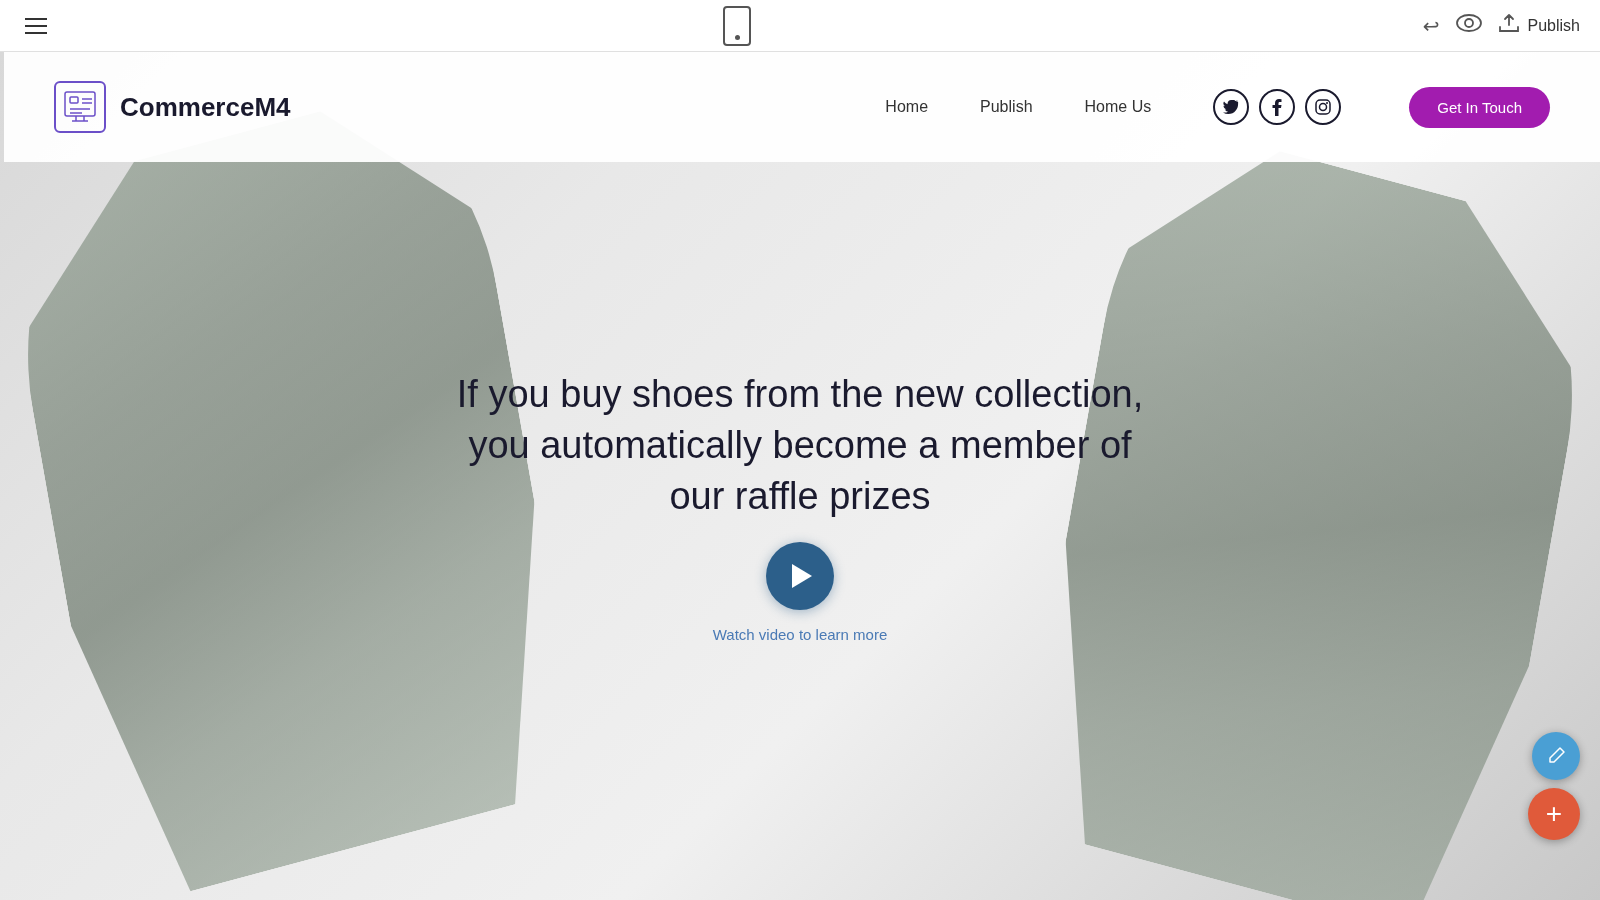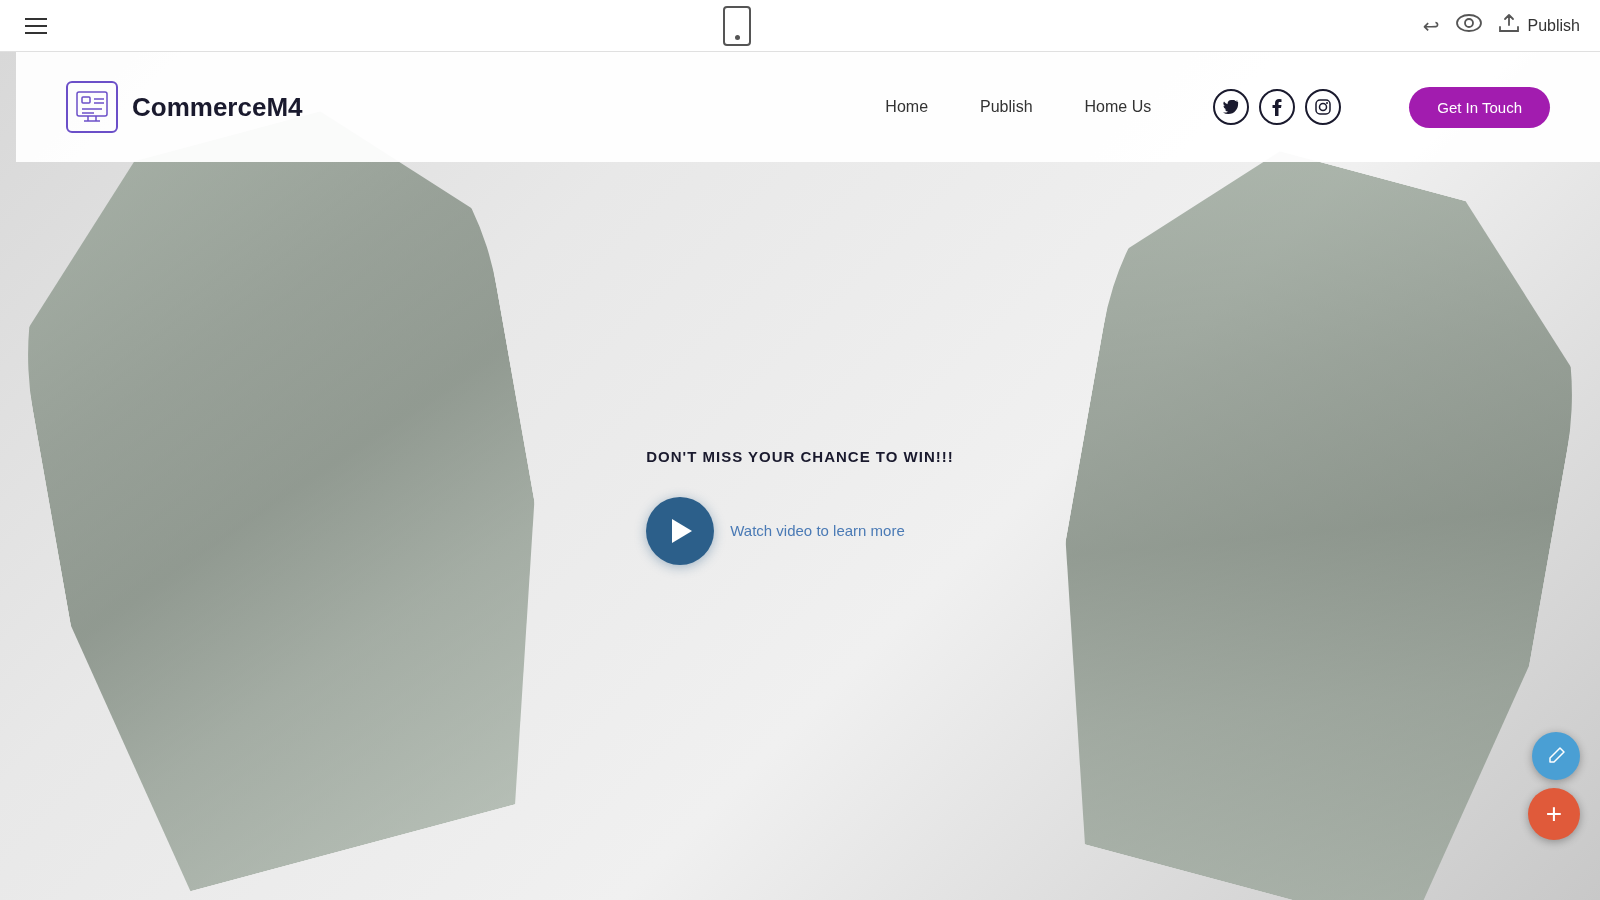--- a/index.html
+++ b/index.html
@@ -38,21 +38,21 @@
     #website {
       position: absolute;
       top: 52px; left: 0; right: 0; bottom: 0;
       display: flex;
       flex-direction: column;
     }
 
     
     #site-header {
       position: absolute;
-      top: 0; left: 16px; right: 0;
+      top: 0; left: 4px; right: 0;
       height: 110px;
       background: rgba(255,255,255,0.95);
       display: flex;
       align-items: center;
       justify-content: space-between;
       padding: 0 50px;
       z-index: 10;
     }
     .site-logo { display: flex; align-items: center; gap: 14px; }
     .logo-icon {
@@ -129,21 +129,21 @@
       margin-bottom: 20px;
     }
     .hero-subtitle {
       font-size: 15px;
       font-weight: 700;
       color: #1a1a2e;
       letter-spacing: 1px;
       margin-bottom: 32px;
     }
     .play-button-container {
-      display: flex; flex-direction: row; align-items: center; gap: 16px;
+      display: flex; flex-direction: column; align-items: center; gap: 16px;
     }
     .play-button {
       width: 68px; height: 68px;
       background: #2c5f8a;
       border-radius: 50%;
       display: flex; align-items: center; justify-content: center;
       cursor: pointer;
       border: none;
       box-shadow: 0 2px 12px rgba(44,95,138,0.4);
     }
@@ -219,21 +219,21 @@
 
 <div id="website">
 
   <div id="hero">
     <div class="hero-bg">
 
       <div class="shoe-left"></div>
       <div class="shoe-right"></div>
 
       <div class="hero-content">
-        <p class="hero-subtitle">DON'T MISS YOUR CHANCE TO WIN!!!</p>
+        <p class="hero-title">If you buy shoes from the new collection, you automatically become a member of our raffle prizes</p>
         <div class="play-button-container">
           <button class="play-button">
             <div class="play-triangle"></div>
           </button>
           <span class="watch-video-link">Watch video to learn more</span>
         </div>
       </div>
     </div>
   </div>
 

